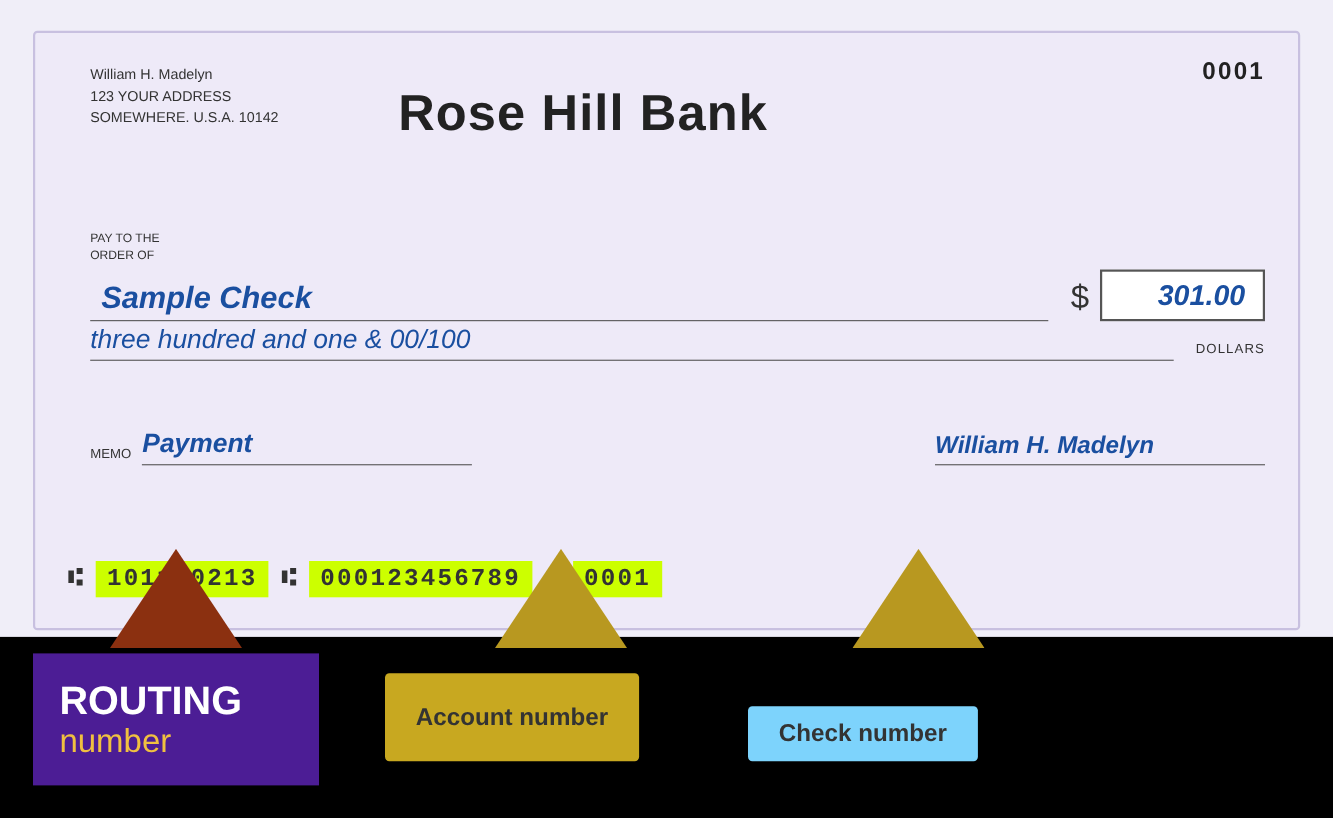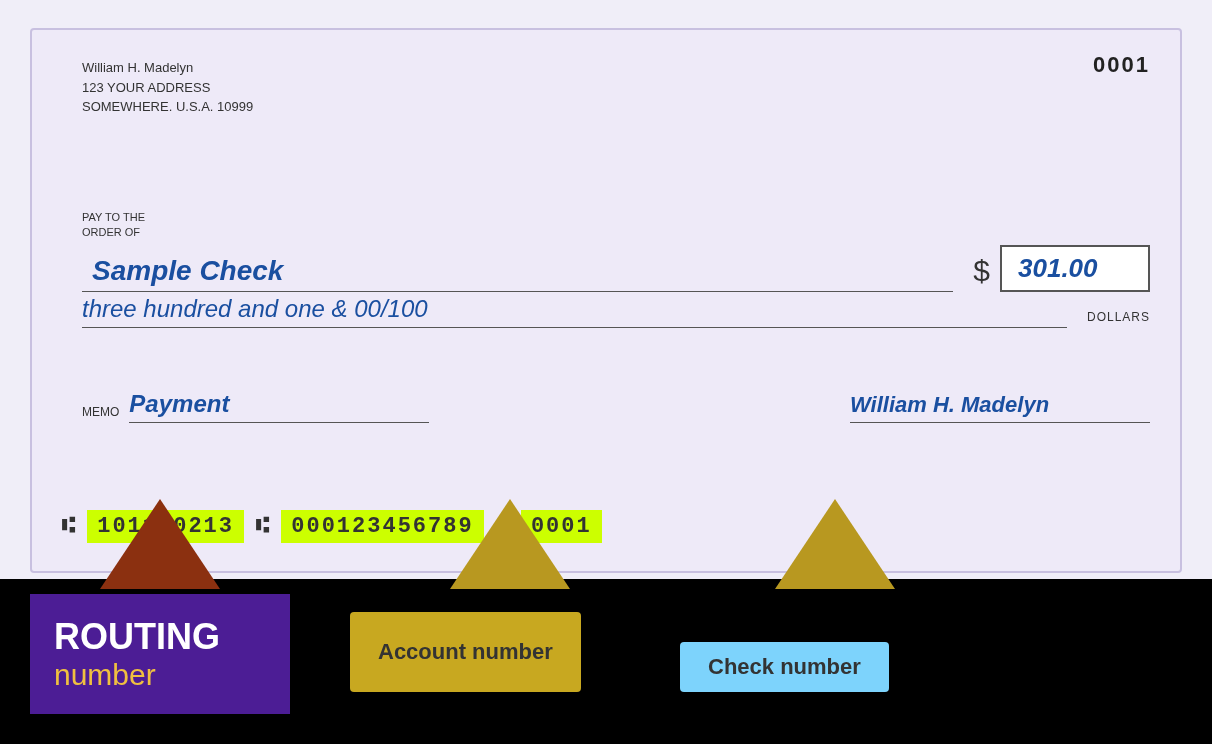--- a/index.html
+++ b/index.html
@@ -139,21 +139,21 @@
     }
     .amount-box {
       border: 2px solid #555;
       background: #fff;
       font-size: 26px;
       color: #1a4fa0;
       font-style: italic;
       font-weight: bold;
       padding: 6px 16px;
       min-width: 150px;
-      text-align: left;
+      text-align: right;
     }
 
     
     .written-amount-section {
       position: absolute;
       top: 265px;
       left: 50px;
       right: 30px;
       display: flex;
       align-items: flex-end;
@@ -322,25 +322,26 @@
 <div class="page-wrapper">
 
   <div class="check-bg"></div>
 
   <div class="bottom-bar"></div>
 
   <div class="check">
 
     <div class="check-number-top">0001</div>
 
+    <div class="bank-name">Rose Hill Bank</div>
 
     <div class="address-block">
       <div>William H. Madelyn</div>
       <div>123 YOUR ADDRESS</div>
-      <div>SOMEWHERE. U.S.A. 10999</div>
+      <div>SOMEWHERE. U.S.A. 10142</div>
     </div>
 
 
     <div class="pay-to-section">
       <div class="pay-to-label">
         <div>PAY TO THE</div>
         <div>ORDER OF</div>
       </div>
       <div class="pay-to-line">
         <div class="pay-to-name">Sample Check</div>

